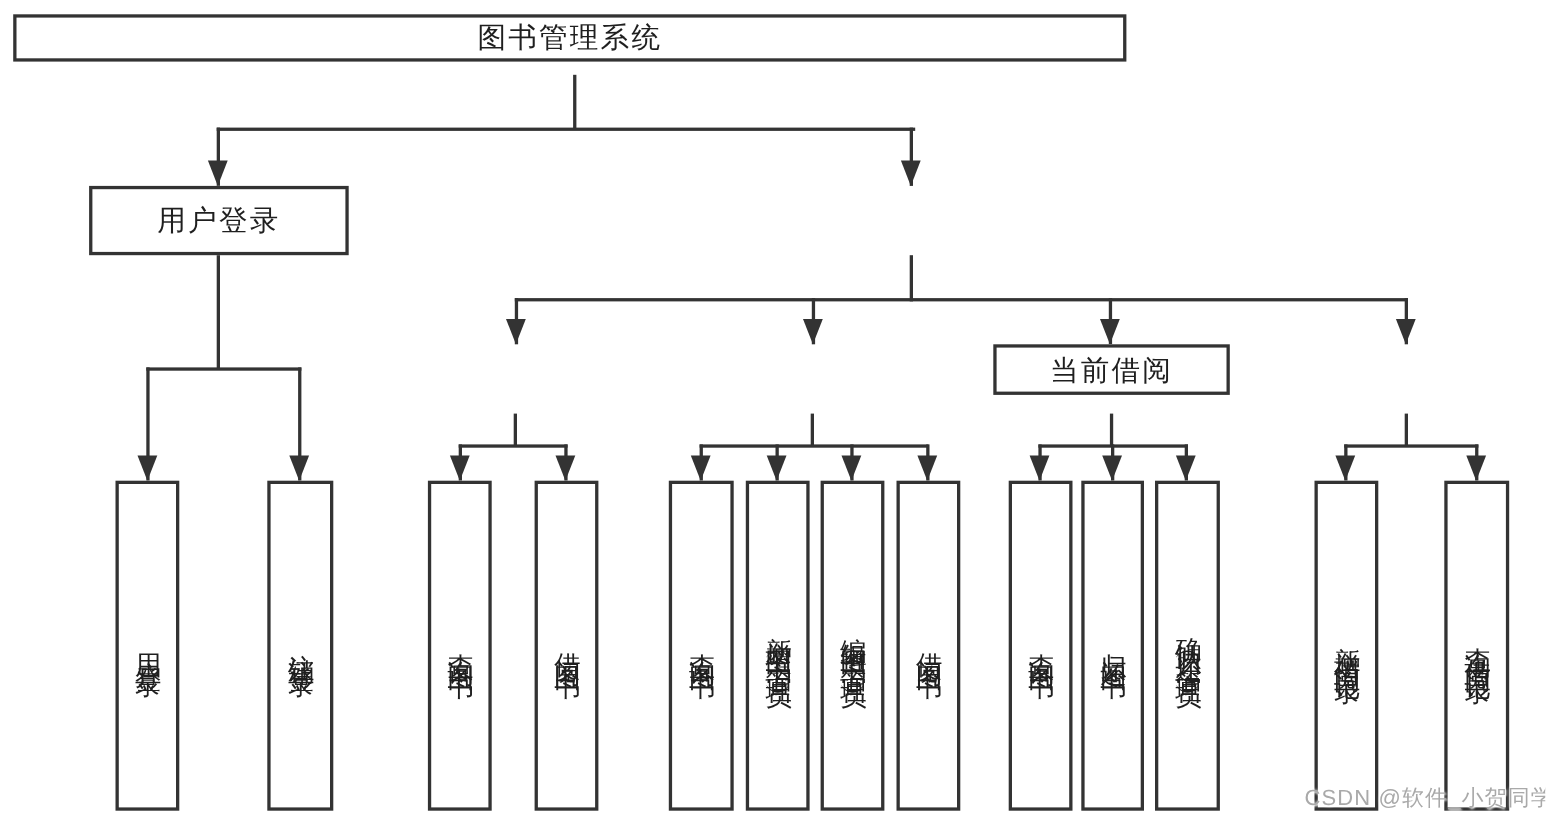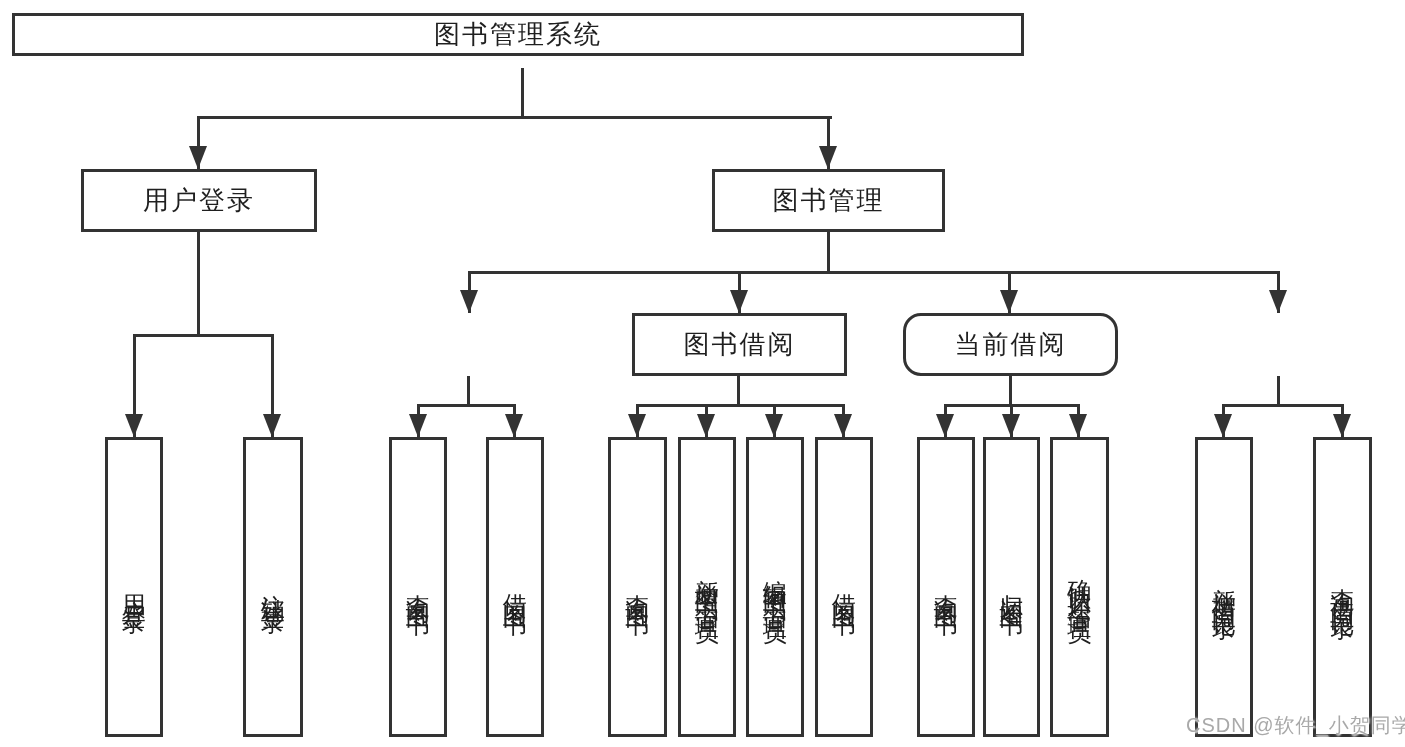--- a/index.html
+++ b/index.html
@@ -39,21 +39,20 @@
   <div class="hbox" style="left:12px; top:13px; width:1012px; height:43px;">图书管理系统</div>
 
   <div class="vline" style="left:521px; top:68px; height:50px;"></div>
   <div class="hline" style="left:197px; top:116px; width:635px;"></div>
   <div class="vline" style="left:197px; top:116px; height:53px;"></div>
   <div class="arrow" style="left:189px; top:146px;"></div>
   <div class="vline" style="left:827px; top:116px; height:53px;"></div>
   <div class="arrow" style="left:819px; top:146px;"></div>
 
   <div class="hbox" style="left:81px; top:169px; width:236px; height:63px;">用户登录</div>
-  <div class="hbox" style="left:712px; top:169px; width:233px; height:63px;">图书管理</div>
 
   <div class="vline" style="left:197px; top:232px; height:104px;"></div>
   <div class="hline" style="left:133px; top:334px; width:141px;"></div>
   <div class="vline" style="left:133px; top:334px; height:103px;"></div>
   <div class="arrow" style="left:125px; top:414px;"></div>
   <div class="vline" style="left:271px; top:334px; height:103px;"></div>
   <div class="arrow" style="left:263px; top:414px;"></div>
 
   <div class="vbox" style="left:105px; top:437px; width:58px; height:300px;">用户登录</div>
   <div class="vbox" style="left:243px; top:437px; width:60px; height:300px;">注销登录</div>
@@ -62,22 +61,21 @@
   <div class="hline" style="left:468px; top:271px; width:812px;"></div>
   <div class="vline" style="left:468px; top:271px; height:42px;"></div>
   <div class="arrow" style="left:460px; top:290px;"></div>
   <div class="vline" style="left:738px; top:271px; height:42px;"></div>
   <div class="arrow" style="left:730px; top:290px;"></div>
   <div class="vline" style="left:1008px; top:271px; height:42px;"></div>
   <div class="arrow" style="left:1000px; top:290px;"></div>
   <div class="vline" style="left:1277px; top:271px; height:42px;"></div>
   <div class="arrow" style="left:1269px; top:290px;"></div>
 
-  <div class="hbox" style="left:632px; top:313px; width:215px; height:63px;">图书借阅</div>
-  <div class="hbox" style="left:903px; top:313px; width:215px; height:63px;border-radius:18px;">当前借阅</div>
+  <div class="hbox" style="left:903px; top:313px; width:215px; height:46px;">当前借阅</div>
 
   <div class="vline" style="left:467px; top:376px; height:30px;"></div>
   <div class="hline" style="left:417px; top:404px; width:99px;"></div>
   <div class="vline" style="left:417px; top:404px; height:33px;"></div>
   <div class="arrow" style="left:409px; top:414px;"></div>
   <div class="vline" style="left:513px; top:404px; height:33px;"></div>
   <div class="arrow" style="left:505px; top:414px;"></div>
 
   <div class="vbox" style="left:389px; top:437px; width:58px; height:300px;">查询图书</div>
   <div class="vbox" style="left:486px; top:437px; width:58px; height:300px;">借阅图书</div>

